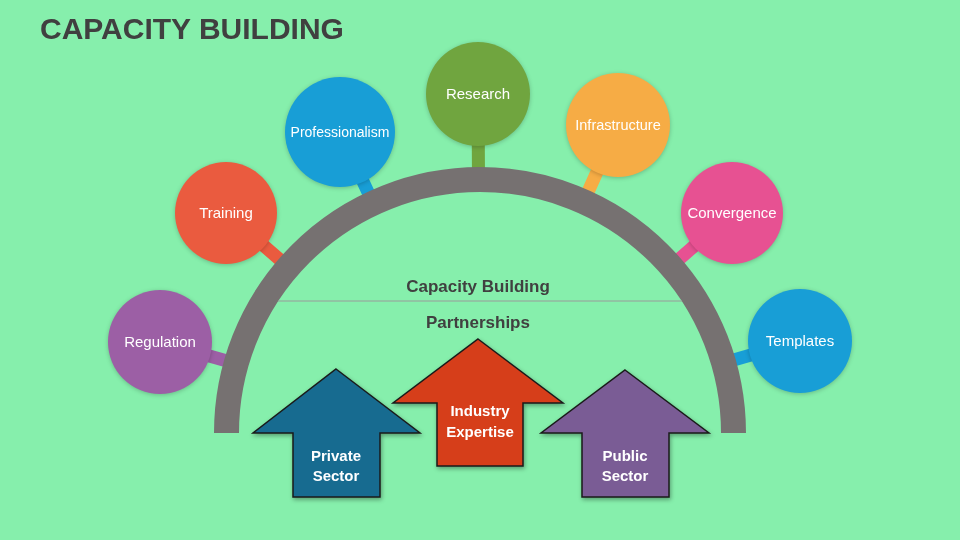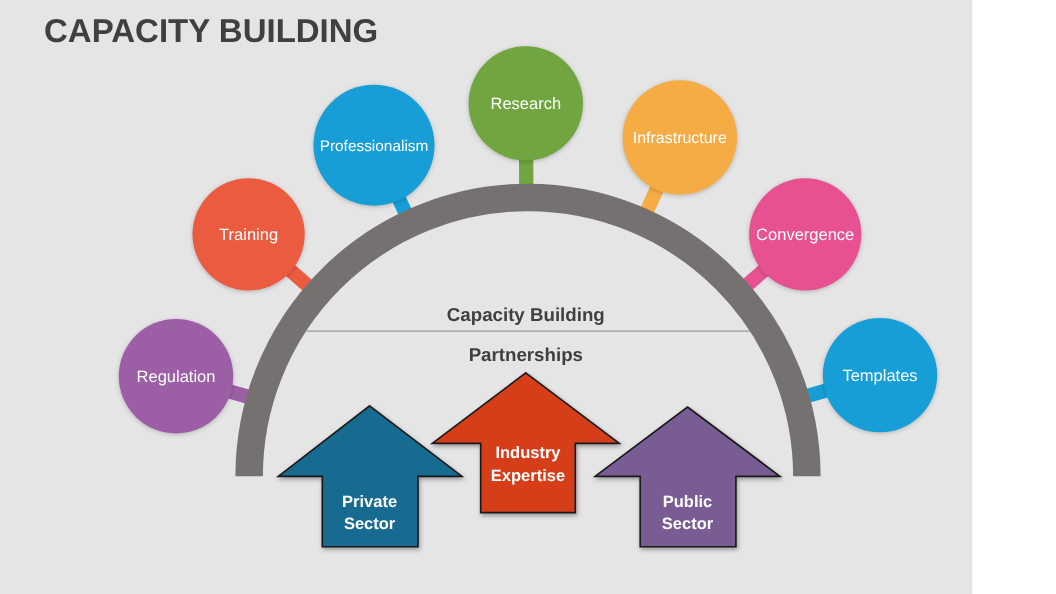--- a/index.html
+++ b/index.html
@@ -1,20 +1,20 @@
 <!DOCTYPE html>
 <html><head>
 <meta charset="utf-8">
 <style>
   html, body { margin: 0; padding: 0; }
   .stage {
     position: relative;
-    width: 884px;
+    width: 960px;
     height: 540px;
-    background: #e5e5e5;
+    background: #86efac;
     overflow: hidden;
     font-family: "Liberation Sans", sans-serif;
   }
   .slide-title {
     position: absolute;
     left: 40px;
     top: 12px;
     margin: 0;
     font-size: 30px;
     font-weight: 700;

